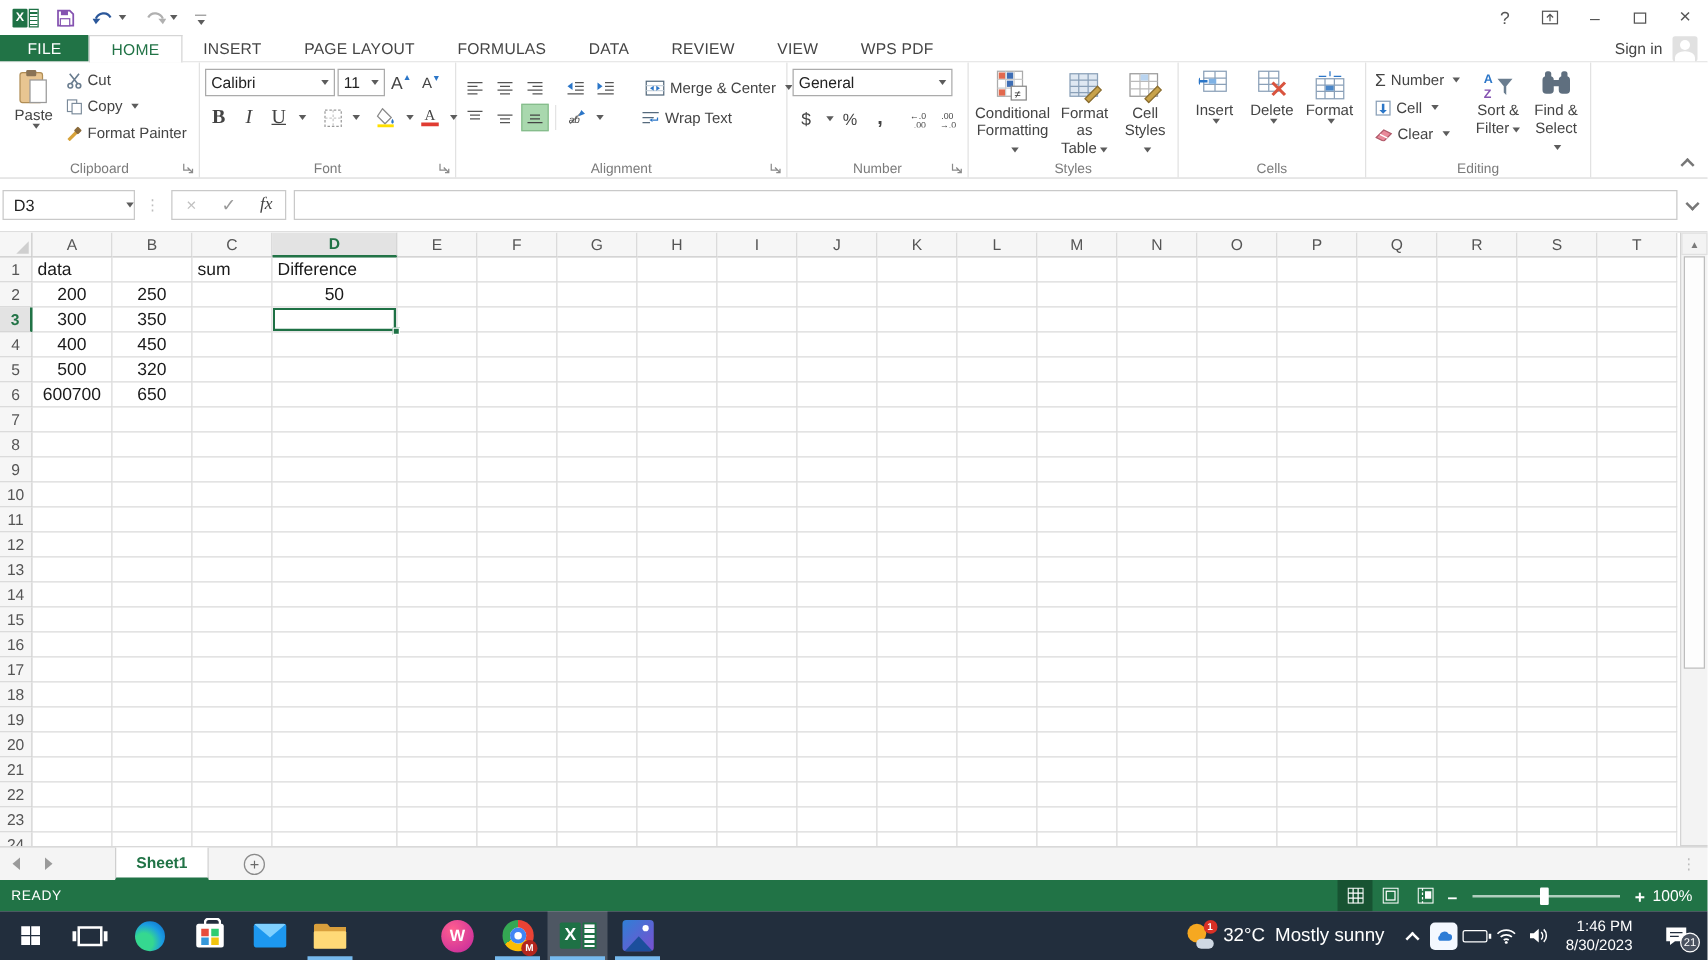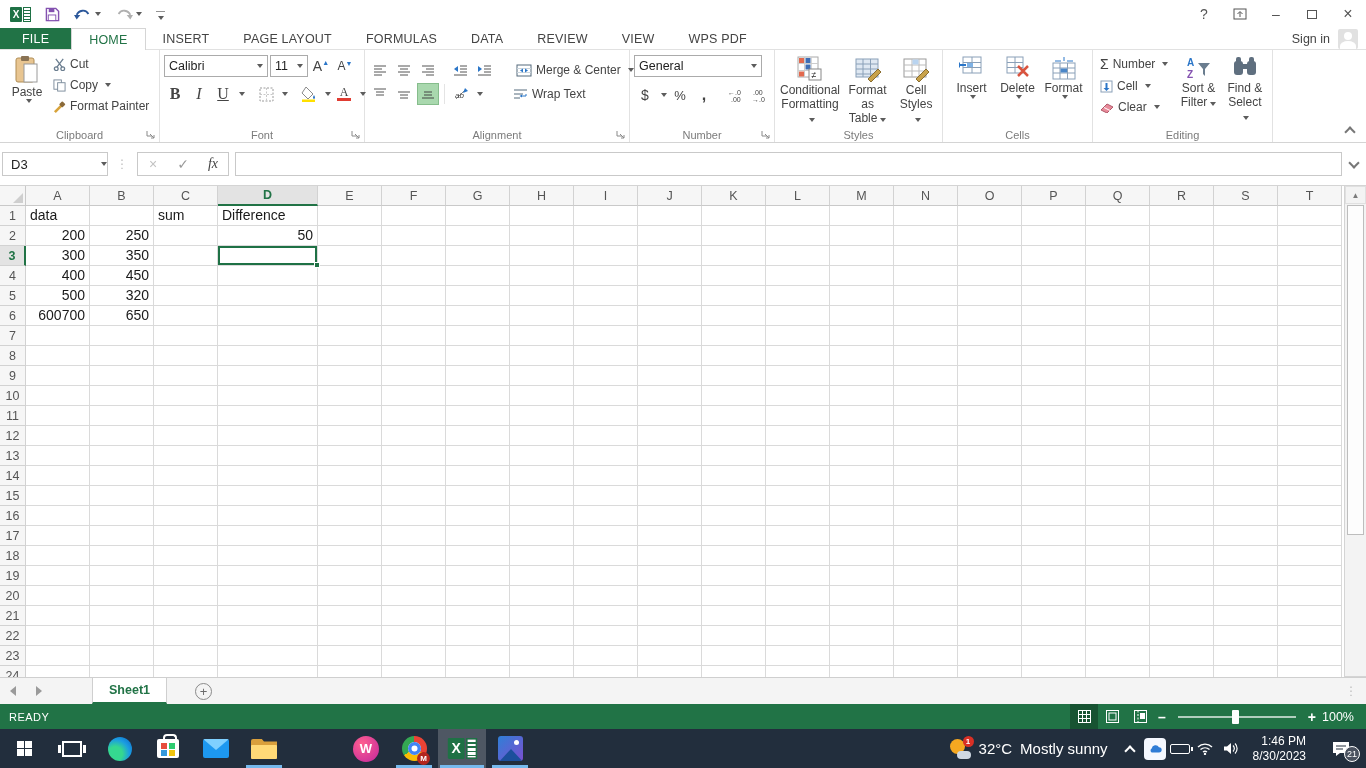--- a/index.html
+++ b/index.html
@@ -51,21 +51,21 @@
   #grid{position:absolute;top:186px;left:0;width:1342px;height:491px;overflow:hidden;background:#fff}
   .ghead{display:flex;height:20px}
   .corner{width:26px;height:20px;background:#f6f6f6;border-right:1px solid #c9c9c9;border-bottom:1px solid #c9c9c9;position:relative}
   .corner::after{content:"";position:absolute;right:2px;bottom:2px;border-left:10px solid transparent;border-bottom:10px solid #cfcfcf}
   .chead{height:20px;background:#f6f6f6;border-right:1px solid #d2d2d2;border-bottom:1px solid #c9c9c9;font-size:12.5px;color:#555;display:flex;align-items:center;justify-content:center}
   .chead.sel{background:#e3e3e3;color:#217346;font-weight:bold;border-bottom:2px solid #217346}
   .grow{display:flex;height:20px}
   .rhead{width:26px;background:#f6f6f6;border-right:1px solid #d2d2d2;border-bottom:1px solid #d2d2d2;font-size:12.5px;color:#555;display:flex;align-items:center;justify-content:center}
   .rhead.sel{background:#e3e3e3;color:#217346;font-weight:bold;border-right:2px solid #217346}
   .gcell{border-right:1px solid #dadada;border-bottom:1px solid #dadada;font-size:14px;color:#1a1a1a;padding:0 4px;line-height:19px;white-space:nowrap;overflow:hidden}
-  .gcell.num{text-align:right}
+  .gcell.num{text-align:center}
   .gcell.cursor{position:relative;box-shadow:inset 0 0 0 2px #1e7145;z-index:3;overflow:visible}
   .handle{position:absolute;right:-3px;bottom:-3px;width:6px;height:6px;background:#1e7145;border:1px solid #fff}
   #vscroll{position:absolute;top:186px;right:0;width:22px;height:491px;background:#f3f3f3;border-left:1px solid #d4d4d4;border-bottom:1px solid #d4d4d4}
   .sbarrow{height:18px;display:flex;align-items:center;justify-content:center;color:#7a7a7a;font-size:8px;background:#f3f3f3;border:1px solid #e0e0e0}
   #vthumb{margin:1px 2px;height:330px;background:#fdfdfd;border:1px solid #bdbdbd}
   
   #tabsbar{position:absolute;top:677px;left:0;width:1366px;height:27px;background:#f4f4f4;border-top:1px solid #cfcfcf;display:flex;align-items:center}
   .navarr{width:0;height:0;border-top:5px solid transparent;border-bottom:5px solid transparent;margin:0 10px}
   .navarr.left{border-right:6px solid #9a9a9a}
   .navarr.right{border-left:6px solid #9a9a9a}

